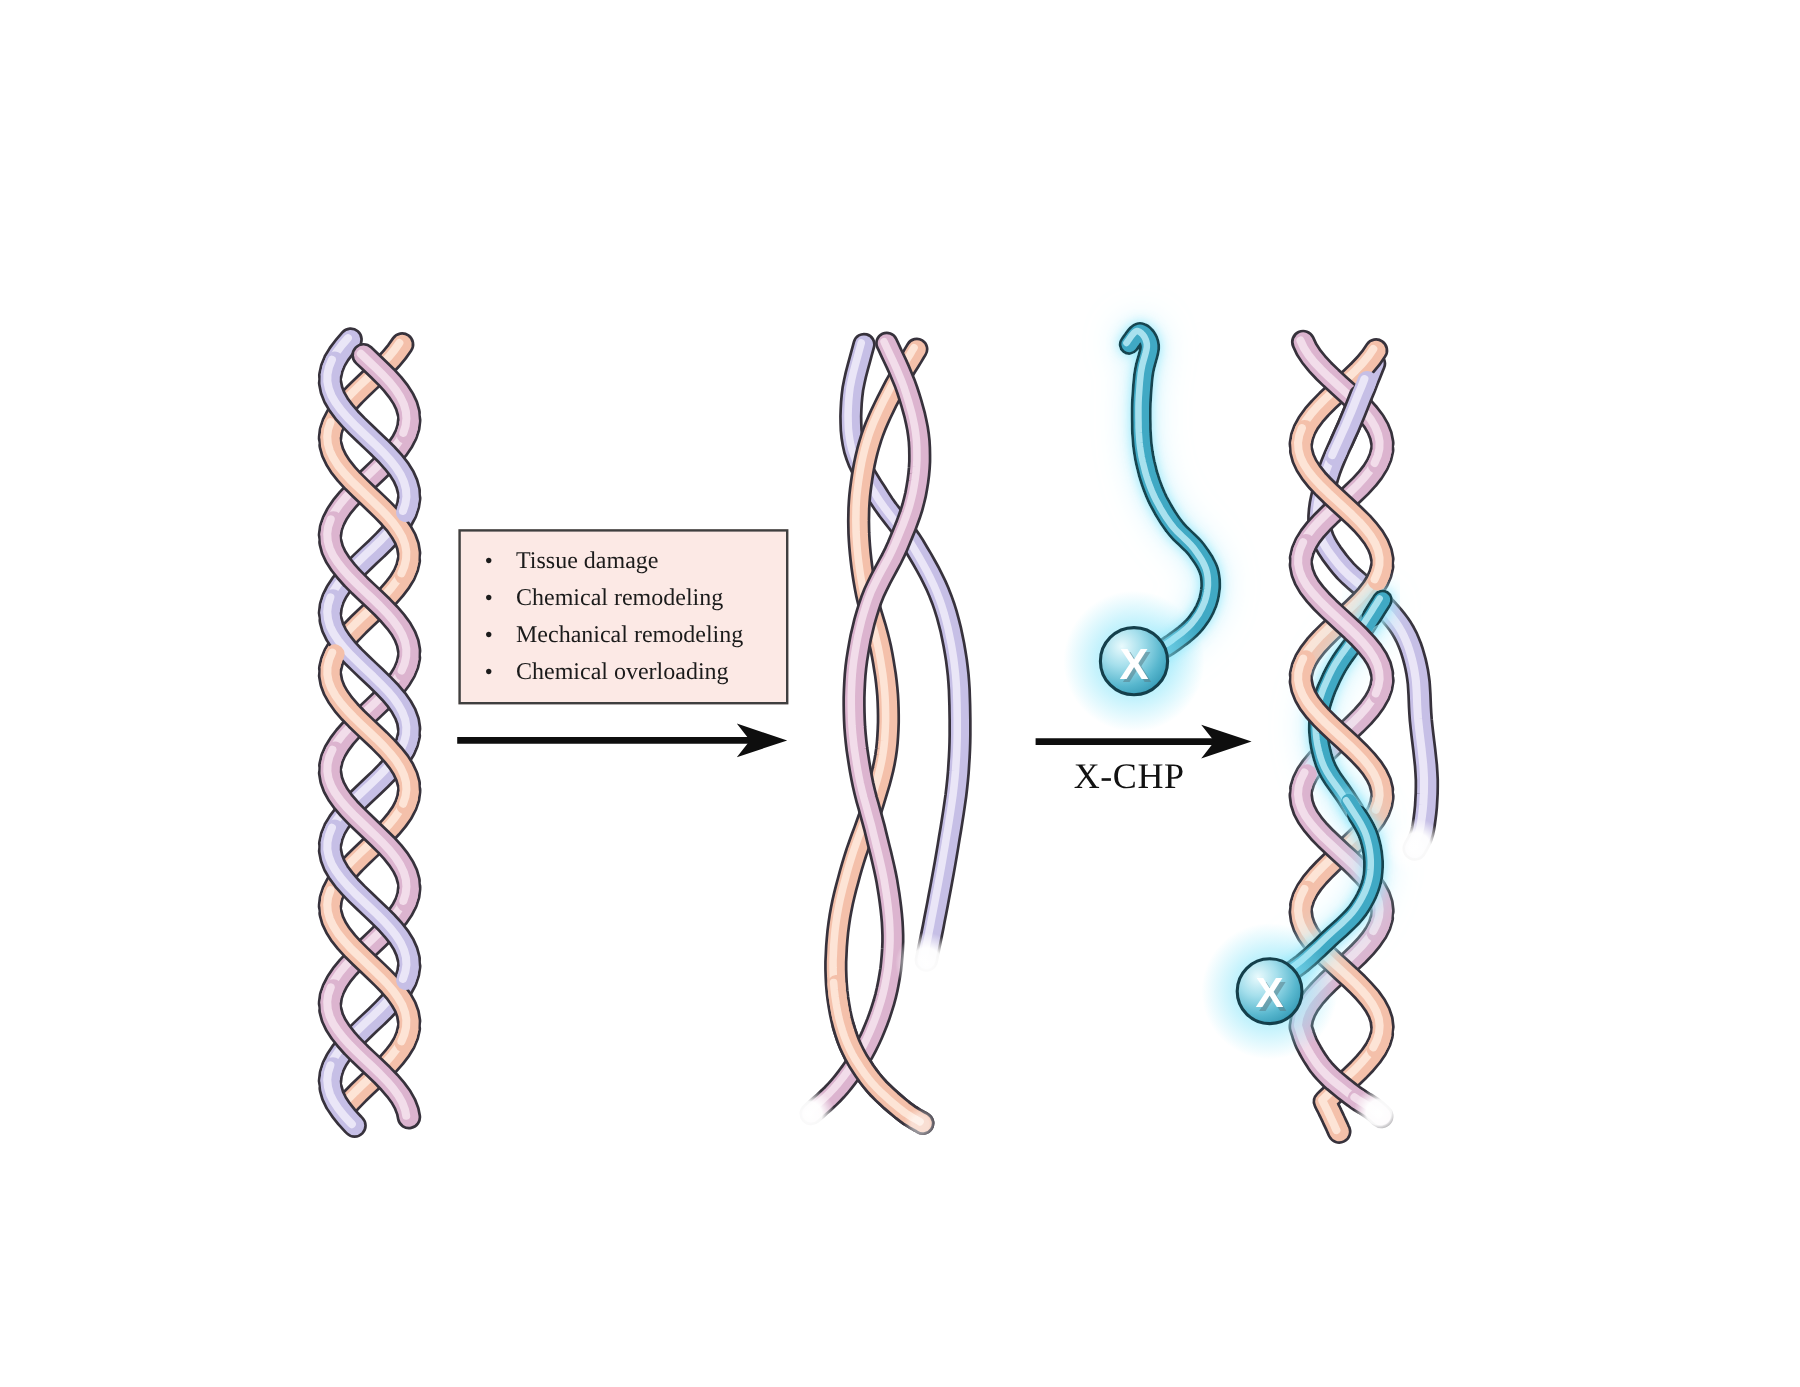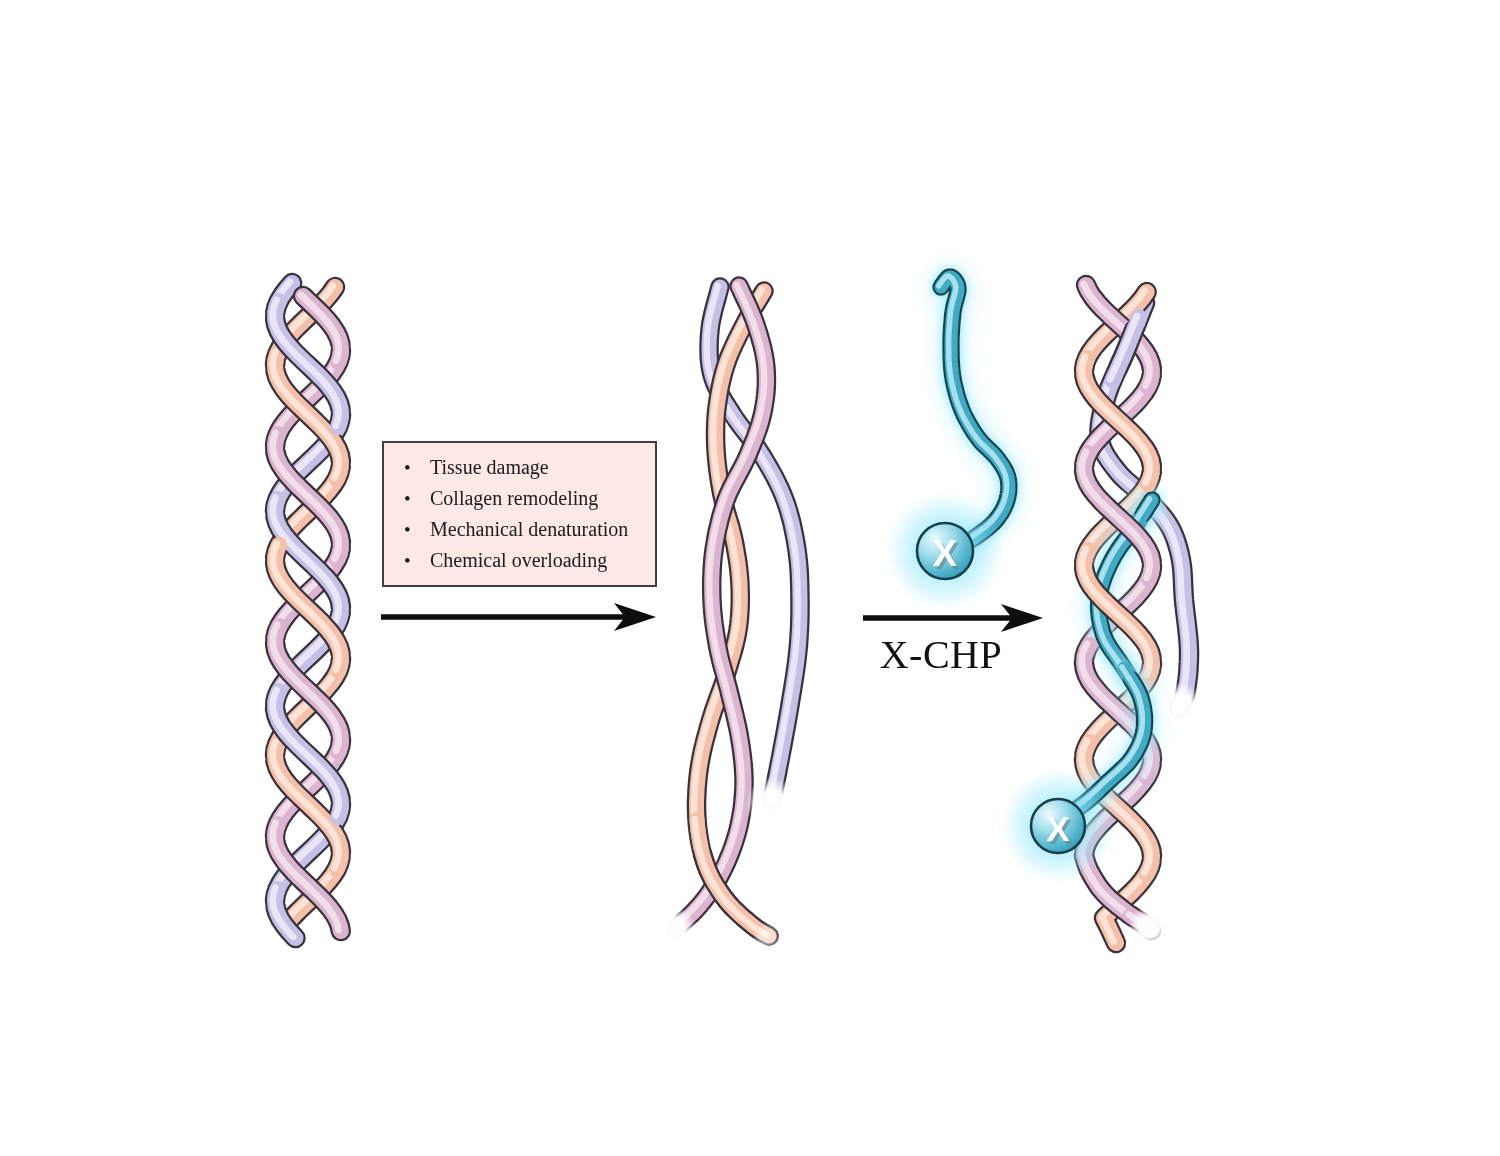--- a/index.html
+++ b/index.html
@@ -7,21 +7,21 @@
          font-family:"Liberation Serif", serif;}
   #art{position:absolute;left:0;top:0;}
   .causes-box{position:absolute;left:382px;top:441px;width:275px;height:146px;
       box-sizing:border-box;border:2px solid #3f3f3f;background:#fce9e5;
       padding:9px 4px 0 12px;}
   .causes-box ul{list-style:none;margin:0;padding:0;}
   .causes-box li{display:flex;align-items:baseline;line-height:31px;
       font-size:20px;color:#1b1b1b;}
   .causes-box .bullet{width:14px;margin-left:8px;margin-right:12px;font-size:19px;}
   .xchp-label{position:absolute;left:858px;top:631px;width:166px;text-align:center;
-      font-size:40px;color:#121212;letter-spacing:0.5px;}
+      font-size:30px;color:#121212;letter-spacing:0.5px;}
 </style>
 </head>
 <body>
 
 <div id="stage">
 
   <svg id="art" width="1500" height="1156" viewBox="0 0 1500 1156">
     <defs>
       <radialGradient id="ballGrad" cx="32%" cy="28%" r="85%">
         <stop offset="0" class="bg0" stop-color="#e9fafd"></stop>
@@ -311,25 +311,25 @@
   </svg>
 
   <div class="causes-box" style="background: rgb(252, 233, 229); border-color: rgb(63, 63, 63); color: rgb(27, 27, 27);">
     <ul>
       <li>
         <span class="bullet">•</span>
         <span>Tissue damage</span>
         </li>
       <li>
         <span class="bullet">•</span>
-        <span>Collagen remodeling</span>
+        <span>Chemical remodeling</span>
         </li>
       <li>
         <span class="bullet">•</span>
-        <span>Mechanical denaturation</span>
+        <span>Mechanical remodeling</span>
         </li>
       <li>
         <span class="bullet">•</span>
         <span>Chemical overloading</span>
         </li>
     </ul>
   </div>
 
   <div class="xchp-label">X-CHP</div>
 </div>

